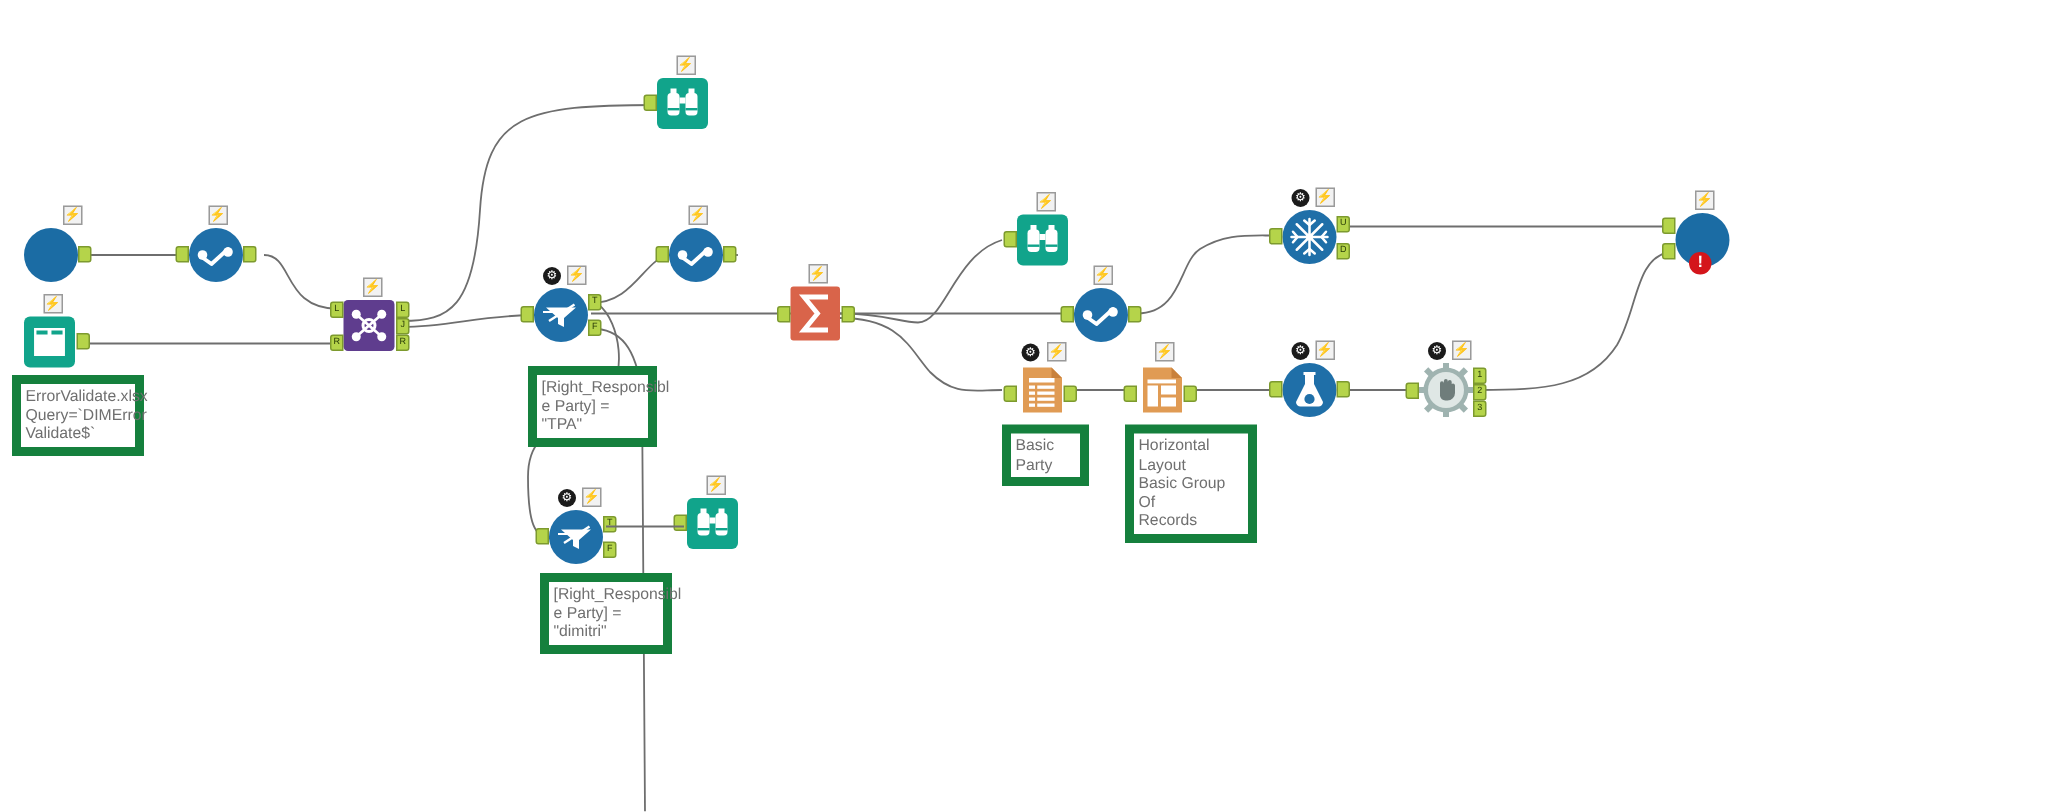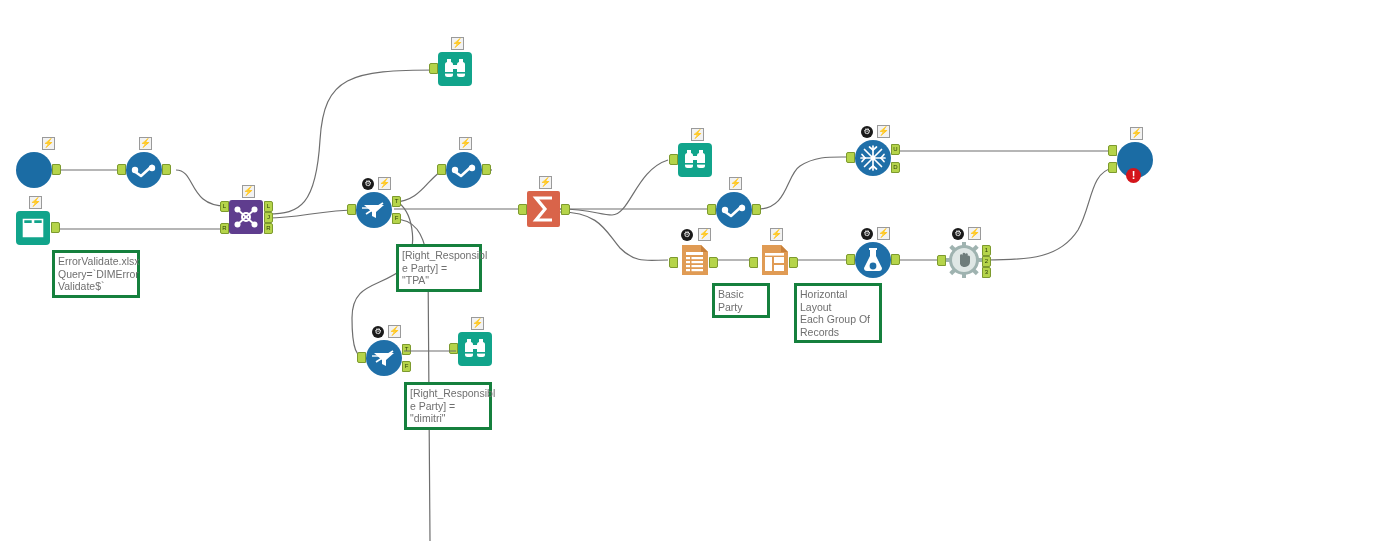--- a/index.html
+++ b/index.html
@@ -29,23 +29,23 @@
 
   
   .badge-lt{position:absolute;width:13px;height:13px;background:#f2f2f2;border:1px solid #9a9a9a;box-sizing:border-box;
         display:flex;align-items:center;justify-content:center;font-size:9px;color:#111;line-height:1;}
   .badge-cfg{position:absolute;width:12px;height:12px;border-radius:50%;background:#1b1b1b;color:#fff;
         display:flex;align-items:center;justify-content:center;font-size:8px;line-height:1;}
   .badge-err{position:absolute;width:15px;height:15px;border-radius:50%;background:#d4151b;color:#fff;
         display:flex;align-items:center;justify-content:center;font-size:11px;font-weight:bold;line-height:1;}
 
   
-  .anno{position:absolute;border:3px solid #15803d;background:#fff;color:#6f6f6f;
+  .anno{position:absolute;border:6px solid #15803d;background:#fff;color:#6f6f6f;
         font-size:10.5px;line-height:12.6px;padding:2px 3px;box-sizing:border-box;
-        font-family:"Liberation Sans",sans-serif;white-space:pre-line;margin-left:44px;}
+        font-family:"Liberation Sans",sans-serif;white-space:pre-line;}
 
   .ico{display:block;}
 </style>
 </head>
 <body>
 
 <div id="canvas">
 
   <svg class="wires" viewBox="0 0 1375 541">
     <g fill="none" stroke="#6e6e6e" stroke-width="1.2">
@@ -318,21 +318,21 @@
           <rect x="14" y="13" width="10" height="6" fill="#fff"></rect>
           <rect x="14" y="21" width="10" height="6" fill="#fff"></rect>
         </svg>
       </div>
       <div class="badge-lt" style="left:12px;top:-15px;">⚡</div>
       <div class="anch in" style="left:-9px;top:14px;"></div>
       <div class="anch out" style="left:31px;top:14px;"></div>
     </div>
   </div>
   <div class="anno" style="left:750px;top:283px;width:88px;">Horizontal Layout
-Each Group Of
+Basic Group Of
 Records</div>
 
   <div class="node" style="left:855px;top:242px;">
     <div class="glyph">
       <div class="circ">
         <svg class="ico" width="24" height="26" viewBox="0 0 24 26">
           <path d="M9 2 H15 V9 L21 21 A3 3 0 0 1 18 24 H6 A3 3 0 0 1 3 21 L9 9 Z" fill="#fff"></path>
           <circle cx="12" cy="19" r="3.4" fill="#1f6fa8"></circle>
           <rect x="8" y="1" width="8" height="2" fill="#fff"></rect>
         </svg>

